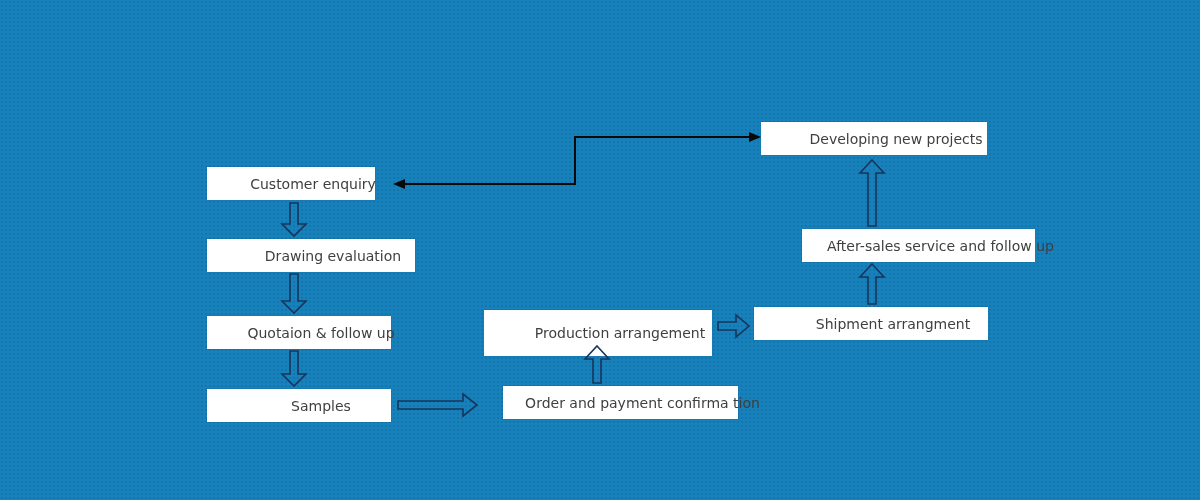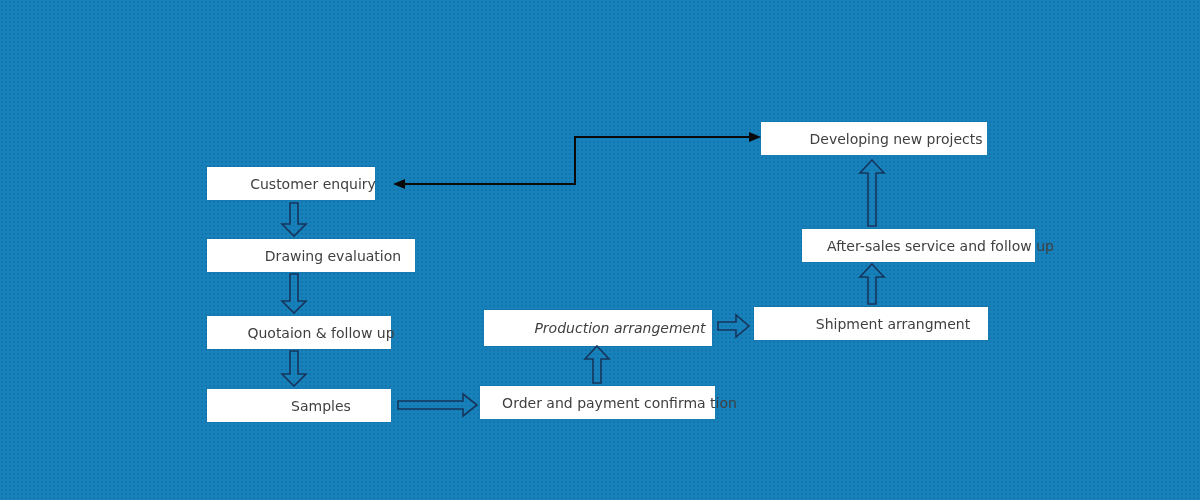--- a/index.html
+++ b/index.html
@@ -37,22 +37,22 @@
   .connector{position:absolute;overflow:visible;}
   .connector polyline{fill:none;stroke:var(--connector);stroke-width:2;}
   .connector polygon{fill:var(--connector);stroke:none;}
 
   
   .n-customer   {left:207px; top:167px; width:168px; height:33px;}
   .n-drawing    {left:207px; top:239px; width:208px; height:33px;}
   .n-quotation  {left:207px; top:316px; width:184px; height:33px;}
   .n-samples    {left:207px; top:389px; width:184px; height:33px;}
   
-  .n-order      {left:480px; top:386px; width:235px; height:33px;}
-  .n-production {left:484px; top:310px; width:228px; height:36px;font-style:italic;}
+  .n-order      {left:503px; top:386px; width:235px; height:33px;}
+  .n-production {left:484px; top:310px; width:228px; height:46px;}
   
   .n-shipment   {left:754px; top:307px; width:234px; height:33px;}
   .n-aftersales {left:754px; top:229px; width:233px; height:33px;margin-left:48px;}
   .n-developing {left:761px; top:122px; width:226px; height:33px;}
 
   
   .a-down-1 {left:282px; top:203px; width:24px; height:34px;}
   .a-down-2 {left:282px; top:274px; width:24px; height:40px;}
   .a-down-3 {left:282px; top:351px; width:24px; height:36px;}
   .a-right-1{left:398px; top:394px; width:80px; height:22px;}

